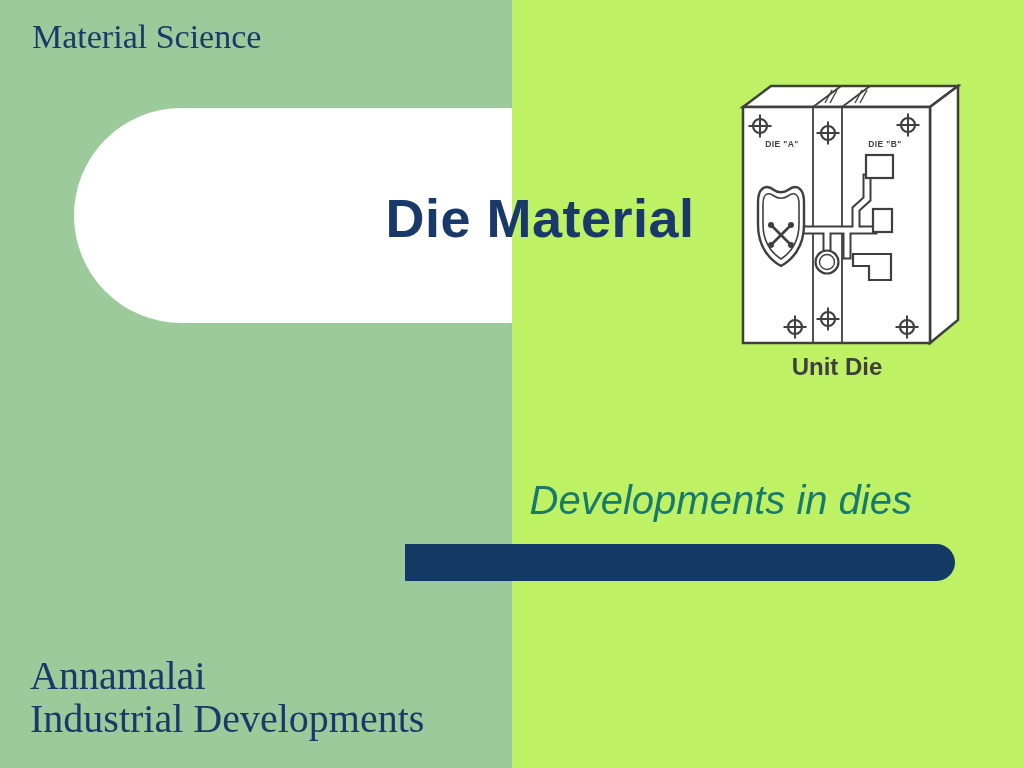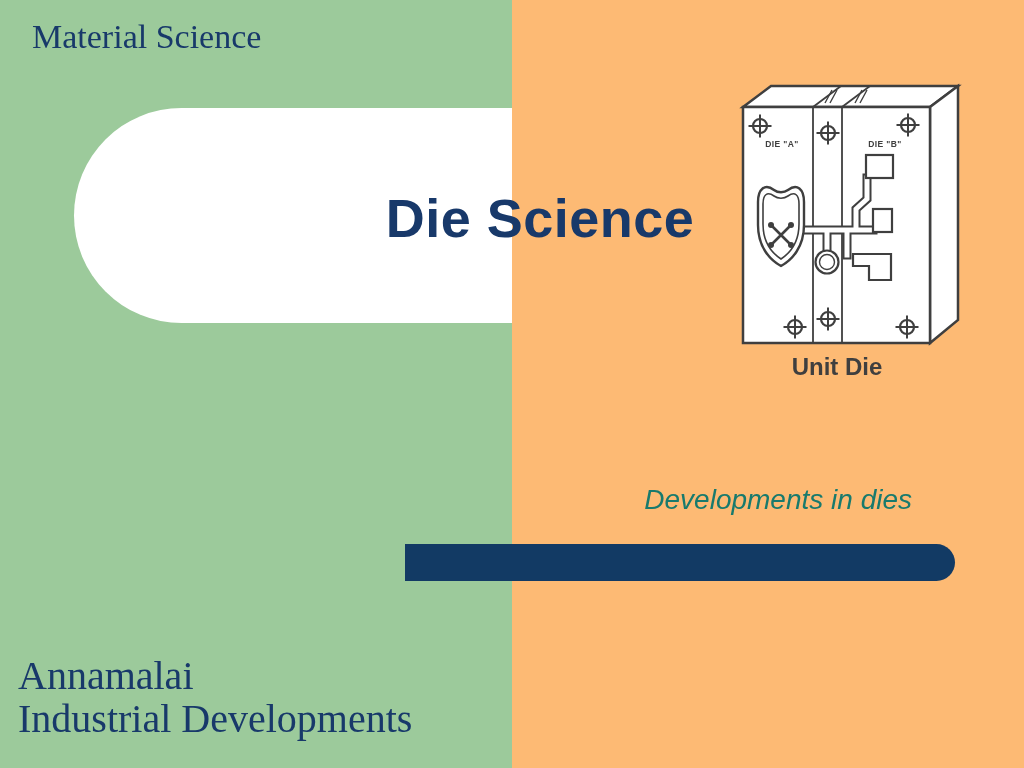--- a/index.html
+++ b/index.html
@@ -1,18 +1,18 @@
 <!DOCTYPE html>
 <html style="--green: #9cca9b; --navy: #18396a; --bar: #123a64; --teal: #187a6d; --stroke: #3f3f3f;"><head>
 <meta charset="utf-8">
 <style>
   html,body { margin:0; padding:0; background:#666; }
   .slide {
     position:relative; width:1024px; height:768px; margin:0 auto;
-    background:#fdba74; overflow:hidden;
+    background:#bef264; overflow:hidden;
     font-family:"Liberation Sans", sans-serif;
   }
   .green-panel {
     position:absolute; left:0; top:0; width:512px; height:768px;
     background:var(--green, #9cca9b);
   }
   .white-capsule {
     position:absolute; left:74px; top:108px; width:438px; height:215px;
     background:#ffffff; border-radius:107.5px 0 0 107.5px;
   }
@@ -21,50 +21,50 @@
     font-family:"Liberation Serif", serif; font-size:34px;
     color:var(--navy, #18396a); white-space:nowrap;
   }
   .slide-title {
     position:absolute; left:280px; top:188px; width:520px; line-height:60px;
     text-align:center; font-weight:bold; font-size:54px;
     color:var(--navy, #18396a); letter-spacing:0.5px; white-space:nowrap;
   }
   .subtitle {
     position:absolute; left:360px; top:476px; width:552px; line-height:48px;
-    text-align:right; font-style:italic; font-size:28px;
+    text-align:right; font-style:italic; font-size:40px;
     color:var(--teal, #187a6d); white-space:nowrap;
   }
   .accent-bar {
     position:absolute; left:405px; top:544px; width:550px; height:37px;
     background:var(--bar, #123a64); border-radius:0 18.5px 18.5px 0;
   }
   .footer-text {
-    position:absolute; left:18px; top:654px;
+    position:absolute; left:30px; top:654px;
     font-family:"Liberation Serif", serif; font-size:40px; line-height:43px;
     color:var(--navy, #18396a); white-space:nowrap;
   }
   .figure {
     position:absolute; left:725px; top:78px; width:245px; height:310px;
     color:var(--stroke, #3f3f3f);
   }
   .figure svg { display:block; width:100%; height:100%; }
   .figure text { font-family:"Liberation Sans", sans-serif; fill:currentColor; }
 </style>
 </head>
 <body>
 
 <div class="slide">
 
   <div class="green-panel"></div>
   <div class="white-capsule"></div>
 
   <div class="header-text">Material Science</div>
 
-  <div class="slide-title">Die Science</div>
+  <div class="slide-title">Die Material</div>
 
   <div class="figure">
     <svg viewBox="0 0 245 310">
       <defs>
         <g id="xhair">
           <circle r="7" fill="#fff" stroke="currentColor" stroke-width="2.2"></circle>
           <path d="M-11.5,0 H11.5 M0,-11.5 V11.5" stroke="currentColor" stroke-width="2"></path>
         </g>
       </defs>
 

